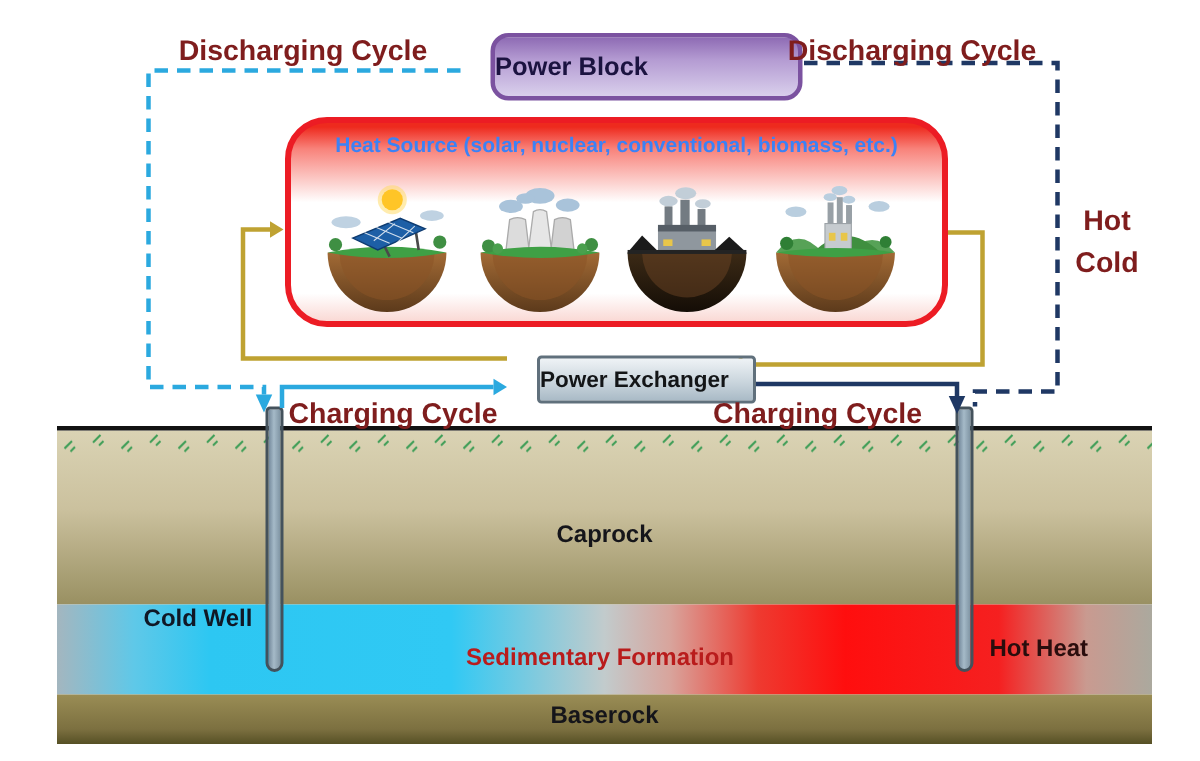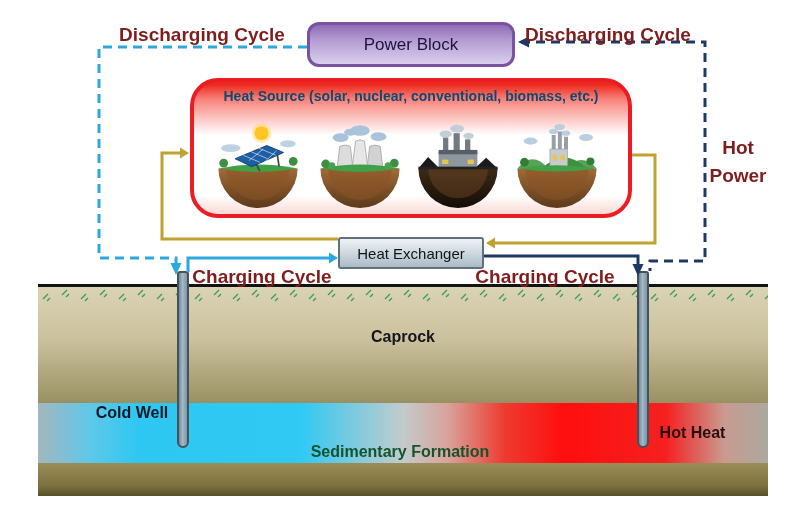--- a/index.html
+++ b/index.html
@@ -1,30 +1,30 @@
 <!DOCTYPE html>
 <html><head>
 <meta charset="utf-8">
 <style>
   html,body{margin:0;padding:0;background:#fff;}
   .stage{position:relative;width:800px;height:507px;background:#fff;overflow:hidden;
          font-family:"Liberation Sans",sans-serif;color:#1c1c22;}
   .abs{position:absolute;}
   .lbl{font-size:19px;font-weight:600;color:#7f1d1d;text-align:center;line-height:1.45;}
   .layer-lbl{font-weight:bold;font-size:16px;color:#15151a;text-align:center;}
-  .box-text{font-weight:normal;display:flex;align-items:center;justify-content:center;height:100%;}
+  .box-text{font-weight:bold;display:flex;align-items:center;justify-content:flex-start;height:100%;margin-left:20px;}
 
   .power-block{left:307px;top:22px;width:208px;height:45px;border:3px solid #7b52a0;border-radius:12px;
     background:linear-gradient(180deg,#8e6bb4 0%,#b49bd2 38%,#d9cfec 100%);
     box-sizing:border-box;font-size:17px;color:#1b1340;}
   .heat-source{left:190px;top:78px;width:442px;height:140px;border:4px solid #ec1c24;border-radius:28px;
     background:linear-gradient(180deg,#ee2a1e 2%,#f8827a 13%,#ffffff 40%,#ffffff 86%,#fad9d5 100%);
     box-sizing:border-box;}
   .heat-source-title{left:202px;top:88px;width:418px;text-align:center;font-weight:bold;
-    font-size:14px;color:#0c4a6e;}
+    font-size:14px;color:#3b82f6;}
   .heat-exchanger{left:338px;top:237px;width:146px;height:32px;border:2px solid #60707c;border-radius:3px;
     background:linear-gradient(180deg,#eff3f6 0%,#c7d3db 60%,#a9bac6 100%);
     box-sizing:border-box;font-size:15px;color:#131517;}
 
   .caprock{left:38px;top:287px;width:730px;height:116px;
     background:linear-gradient(180deg,#dad3b4 0%,#cbc19e 45%,#999062 100%);}
   .surface-line{left:38px;top:284px;width:730px;height:3px;background:#121212;}
   .sedimentary{left:38px;top:403px;width:730px;height:60px;
     background:linear-gradient(90deg,#a4b6bf 0%,#5fc8e8 7%,#2dc7f2 14%,#30c9f4 36%,
       #c2cbcc 50%,#d8a49c 56%,#ee3a30 64%,#ff0e0e 72%,#f52020 86%,#c99a90 94%,#aba99e 100%);}
@@ -174,27 +174,28 @@
     <rect x="58" y="19" width="4.5" height="14" fill="#98a0a6"></rect>
     <rect x="42" y="33" width="20" height="22" fill="#c6cbcf" stroke="#9aa0a5" stroke-width="0.8"></rect>
     <rect x="45" y="40" width="5" height="6" fill="#e8c64a"></rect>
     <rect x="54" y="40" width="5" height="6" fill="#e8c64a"></rect>
     <path d="M5 55 Q50 48 95 55 Q50 62 5 55 Z" fill="#3fa045"></path>
     <circle cx="13" cy="48" r="5" fill="#2f7f35"></circle>
       <circle cx="88" cy="47" r="4.5" fill="#2f7f35"></circle>
   </svg>
 
   <div class="abs heat-exchanger box-text">
-    <span>Heat Exchanger</span>
+    <span>Power Exchanger</span>
   </div>
 
   <div class="abs lbl" style="left:97px;top:21px;width:210px">Discharging Cycle</div>
   <div class="abs lbl" style="left:508px;top:21px;width:200px">Discharging Cycle</div>
-  <div class="abs lbl" style="left:706px;top:134px;width:64px">Hot Power</div>
+  <div class="abs lbl" style="left:706px;top:134px;width:64px">Hot Cold</div>
   <div class="abs lbl" style="left:192px;top:263px;width:140px">Charging Cycle</div>
   <div class="abs lbl" style="left:475px;top:263px;width:140px">Charging Cycle</div>
 
-  <div class="abs layer-lbl" style="left:338px;top:328px;width:130px">Caprock</div>
+  <div class="abs layer-lbl" style="left:338px;top:348px;width:130px">Caprock</div>
   <div class="abs layer-lbl" style="left:88px;top:404px;width:88px;color:#101826">Cold Well</div>
-  <div class="abs layer-lbl" style="left:280px;top:443px;width:240px;color:#14532d">Sedimentary Formation</div>
+  <div class="abs layer-lbl" style="left:280px;top:430px;width:240px;color:#b91c1c">Sedimentary Formation</div>
   <div class="abs layer-lbl" style="left:650px;top:424px;width:85px;color:#2a0d0d">Hot Heat</div>
+  <div class="abs layer-lbl" style="left:343px;top:469px;width:120px">Baserock</div>
 
 </div>
 
 </body></html>

